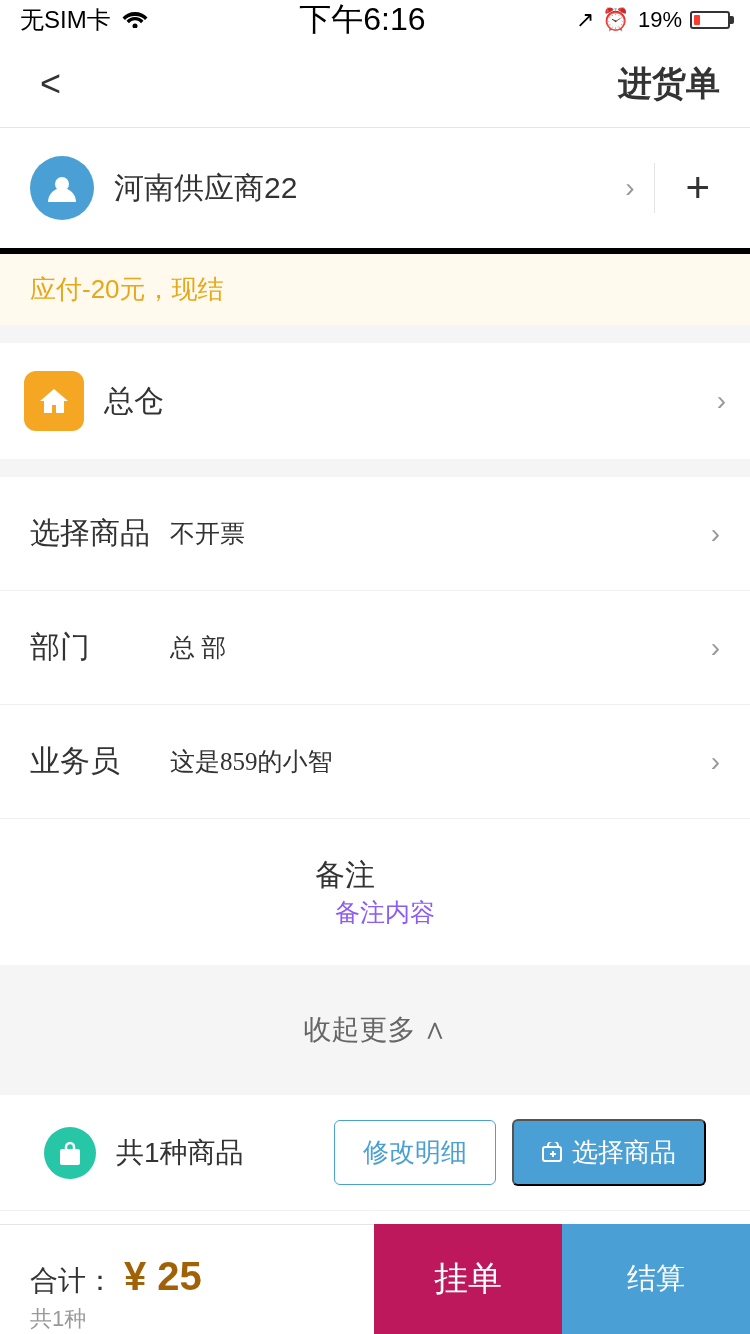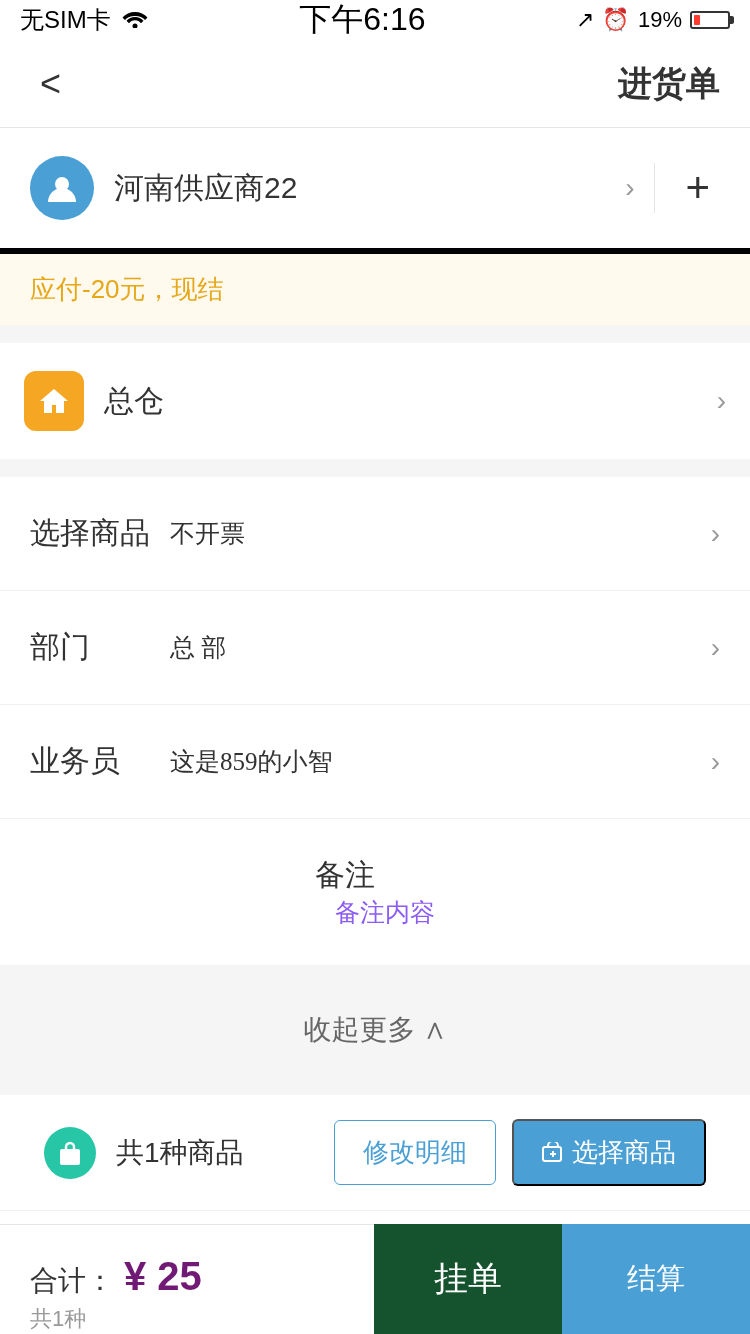--- a/index.html
+++ b/index.html
@@ -271,31 +271,31 @@
     .total-label {
       font-size: 28px;
       color: #333;
       display: flex;
       align-items: baseline;
       gap: 10px;
     }
     .total-amount {
       font-size: 40px;
       font-weight: 600;
-      color: #701a75;
+      color: #a16207;
     }
     .total-count {
       font-size: 22px;
       color: #999;
       margin-top: 4px;
     }
     .btn-hold {
       width: 188px;
       height: 110px;
-      background: #14532d;
+      background: #be185d;
       color: #fff;
       font-size: 34px;
       display: flex;
       align-items: center;
       justify-content: center;
       cursor: pointer;
     }
     .btn-checkout {
       width: 188px;
       height: 110px;

